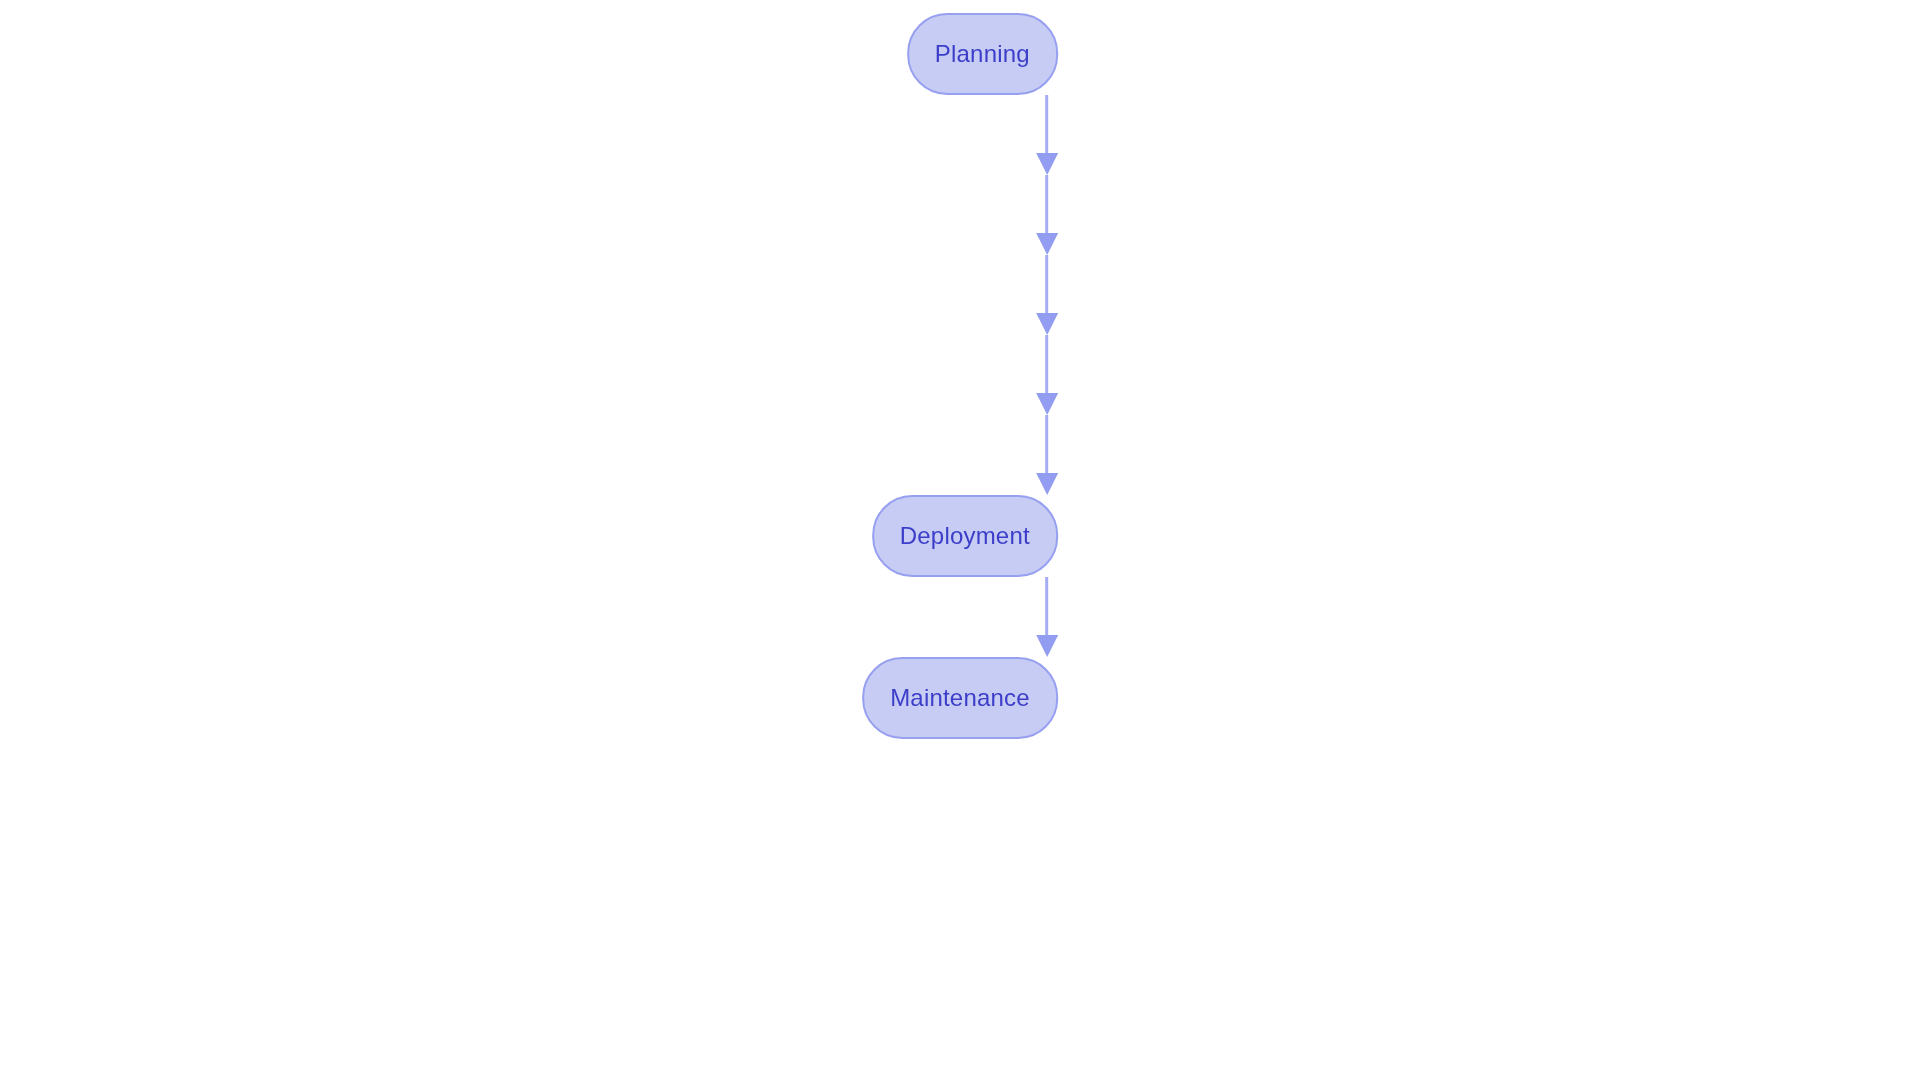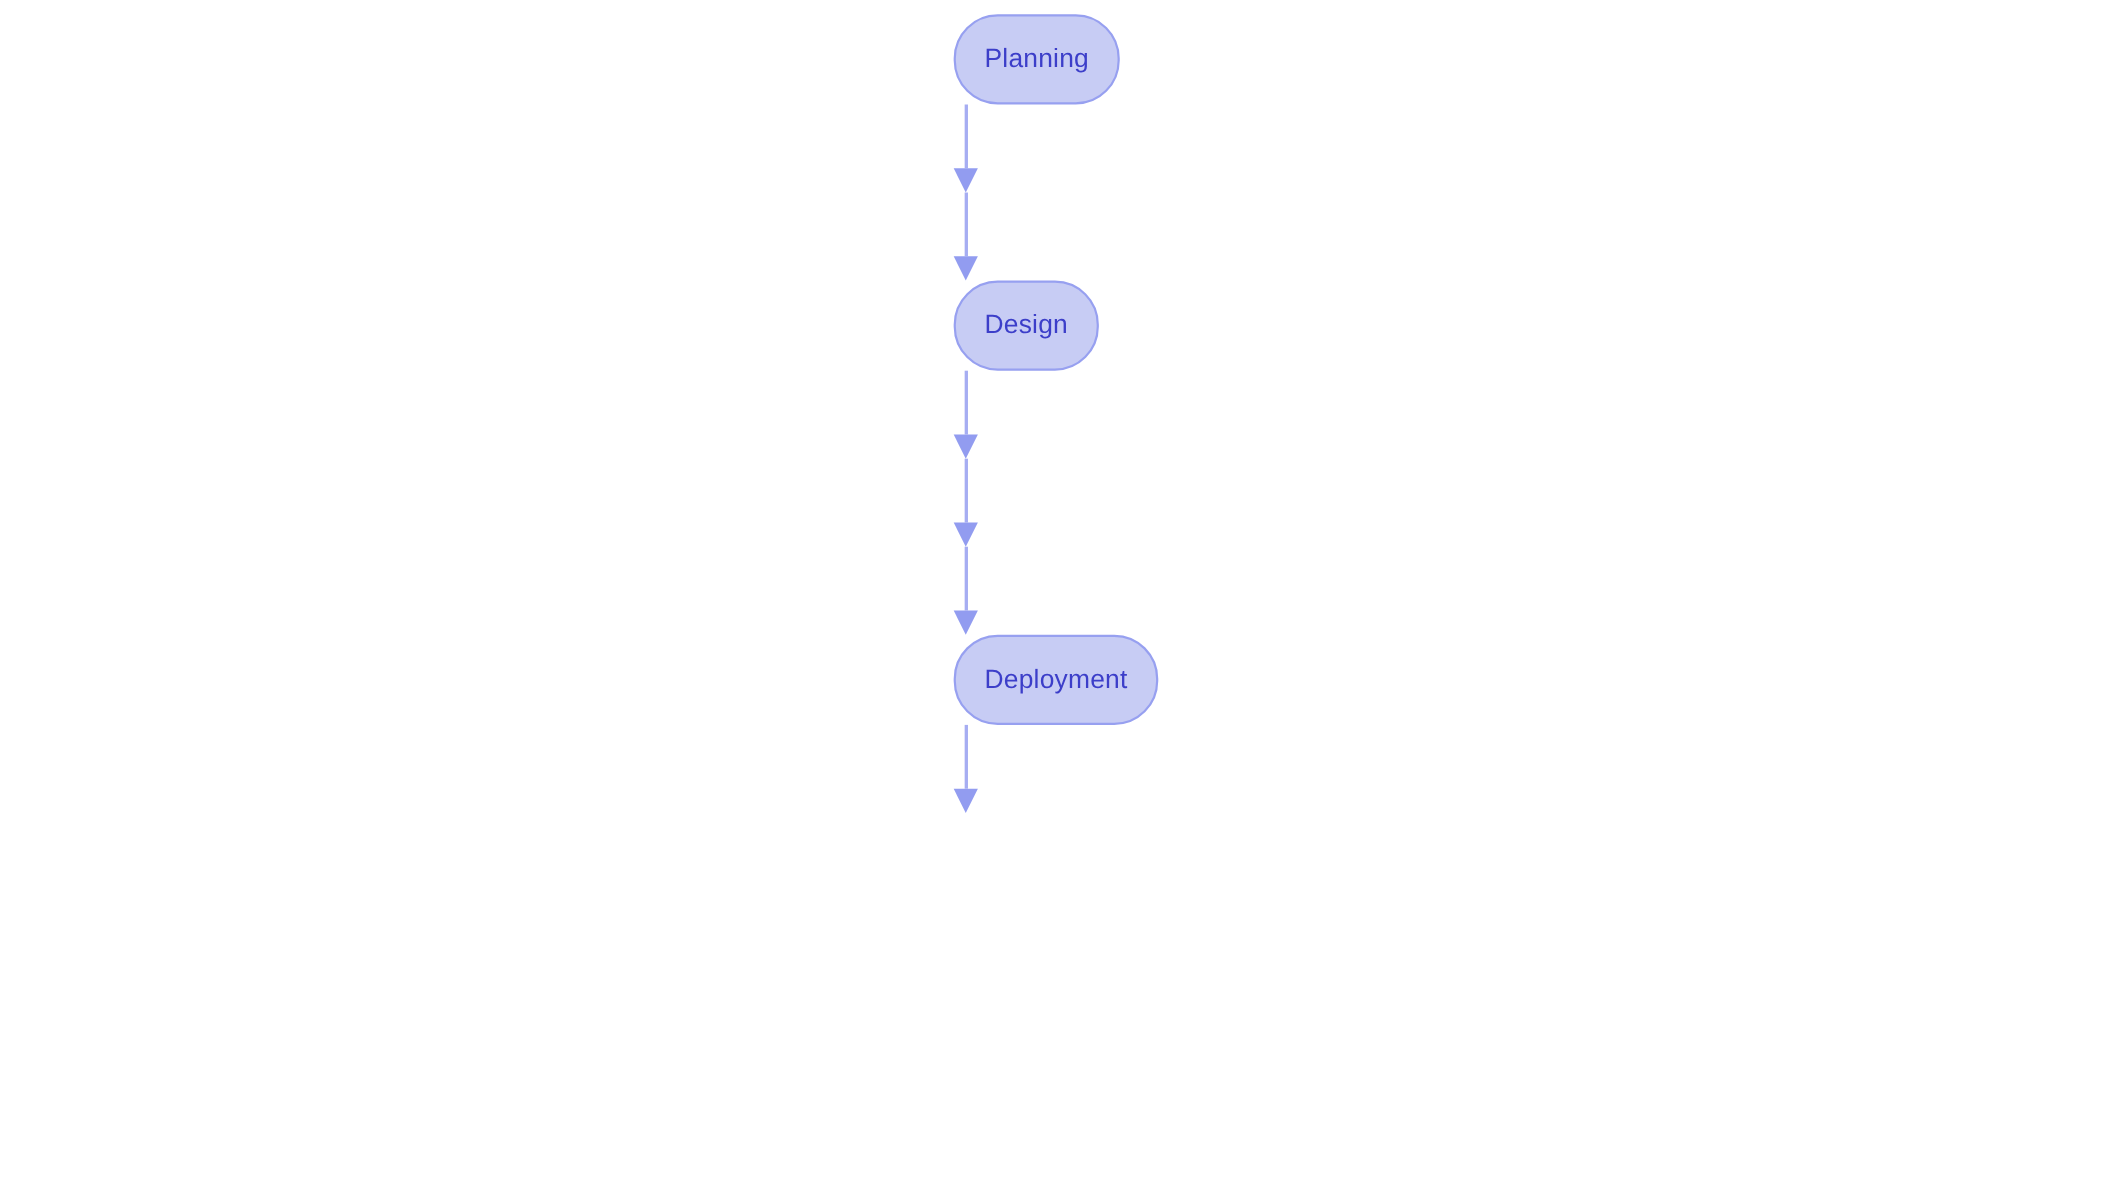--- a/index.html
+++ b/index.html
@@ -20,21 +20,21 @@
     overflow: hidden;
     font-family: "Liberation Sans", "DejaVu Sans", sans-serif;
   }
   .column {
     position: absolute;
     left: 50%;
     top: 13px;
     transform: translateX(-50%);
     display: flex;
     flex-direction: column;
-    align-items: flex-start;
+    align-items: flex-end;
   }
   .node {
     height: 82px;
     padding: 0 26px;
     min-width: 124px;
     display: flex;
     align-items: center;
     justify-content: center;
     background: var(--node_fill);
     border: 2px solid var(--node_border);
@@ -80,23 +80,20 @@
       <div class="line"></div>
       <div class="head"></div>
     </div>
 
 
     <div class="connector">
       <div class="line"></div>
       <div class="head"></div>
     </div>
 
-    <div class="node">
-      <span class="node-label">Design</span>
-    </div>
 
     <div class="connector">
       <div class="line"></div>
       <div class="head"></div>
     </div>
 
 
     <div class="connector">
       <div class="line"></div>
       <div class="head"></div>
@@ -110,15 +107,18 @@
 
     <div class="node">
       <span class="node-label">Deployment</span>
     </div>
 
     <div class="connector">
       <div class="line"></div>
       <div class="head"></div>
     </div>
 
+    <div class="node">
+      <span class="node-label">Maintenance</span>
+    </div>
 
   </div>
 </div>
 
 </body></html>

